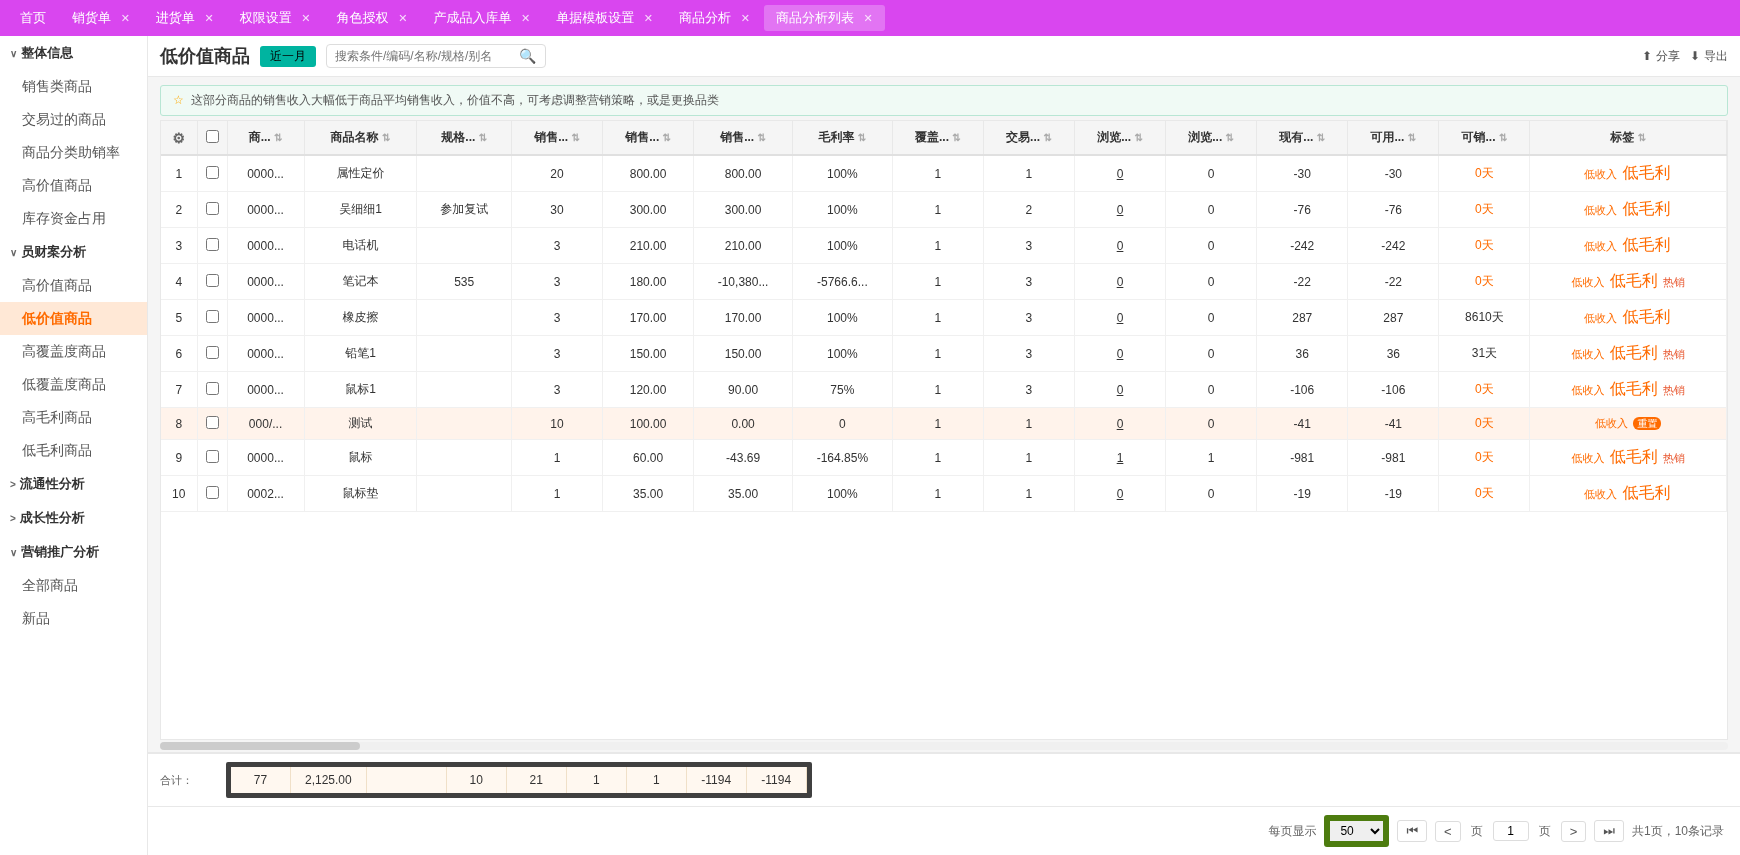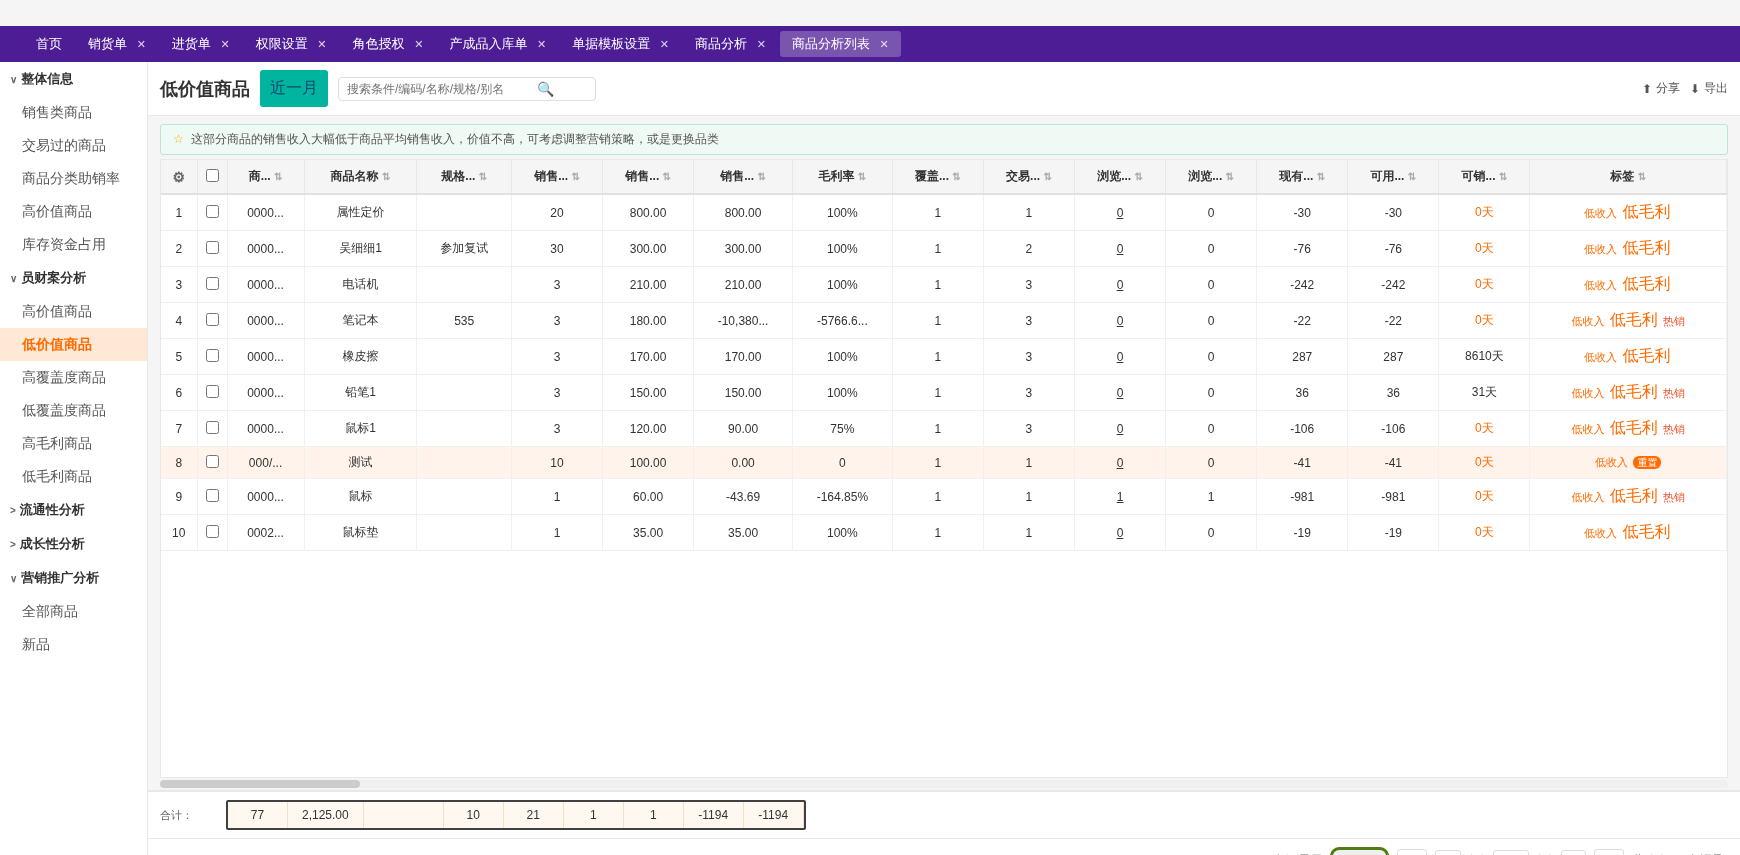--- a/index.html
+++ b/index.html
@@ -1,26 +1,25 @@
 <!DOCTYPE html>
 <html><head>
   <meta charset="utf-8">
   <style>
     * { box-sizing: border-box; margin: 0; padding: 0; font-family: 'Microsoft YaHei', Arial, sans-serif; font-size: 12px; }
     body { background: #f5f5f5; overflow: hidden; width: 1740px; height: 855px; }
 
     
     .top-nav {
-      background: #4c1d95;
+      background: #d946ef;
       height: 36px;
       display: flex;
       align-items: center;
-      padding: 0 24px;
+      padding: 0 8px;
       gap: 2px;
-      margin-top: 26px;
     }
     .nav-item {
       color: #fff;
       padding: 4px 12px;
       cursor: pointer;
       border-radius: 3px;
       white-space: nowrap;
       font-size: 13px;
     }
     .nav-item.active { background: rgba(255,255,255,0.25); }
@@ -77,34 +76,34 @@
       gap: 10px;
       border-bottom: 1px solid #e8e8e8;
     }
     .page-title {
       font-size: 18px;
       font-weight: bold;
       color: #333;
     }
     .tag-btn {
       background: #00b4a0;
-      color: #0c4a6e;
-      padding: 8px 10px;
+      color: #000000;
+      padding: 2px 10px;
       border-radius: 3px;
-      font-size: 16px;
+      font-size: 12px;
       cursor: pointer;
     }
     .search-box {
       display: flex;
       align-items: center;
       border: 1px solid #ddd;
       border-radius: 4px;
       padding: 3px 8px;
       background: #fff;
-      width: 258px;
+      width: 220px;
     }
     .search-box input {
       border: none;
       outline: none;
       font-size: 12px;
       color: #999;
       width: 190px;
     }
     .search-icon { color: #00b4a0; font-size: 14px; cursor: pointer; }
     .header-right {
@@ -203,22 +202,22 @@
       background: #fff;
       padding: 8px 16px;
       display: flex;
       align-items: center;
       justify-content: flex-end;
       border-top: 1px solid #e8e8e8;
       gap: 8px;
     }
     .page-size-label { color: #666; }
     .page-size-select {
-      border: 3px solid #4d7c0f;
-      border-radius: 9px;
+      border: 6px solid #4d7c0f;
+      border-radius: 3px;
       padding: 2px 6px;
       font-size: 12px;
       cursor: pointer;
     }
     .page-btn {
       border: 1px solid #ddd;
       background: #fff;
       padding: 2px 8px;
       cursor: pointer;
       border-radius: 3px;
@@ -550,21 +549,21 @@
       </table>
     </div>
 
     <div class="scroll-track" style="margin: 2px 12px;">
       <div class="scroll-thumb"></div>
     </div>
 
     <div class="table-footer">
       <span class="footer-total">合计：</span>
       <div style="flex:1; display:flex; align-items:center; gap: 0;">
-        <div style="background:#fff8f0; border:2px solid #404040; display:flex; border-radius:2px; overflow:hidden;">
+        <div style="background:#fff8f0; border:5px solid #404040; display:flex; border-radius:2px; overflow:hidden;">
           <div class="footer-cell">77</div>
           <div class="footer-cell">2,125.00</div>
           <div class="footer-cell" style="min-width:80px;"></div>
           <div class="footer-cell">10</div>
           <div class="footer-cell">21</div>
           <div class="footer-cell">1</div>
           <div class="footer-cell">1</div>
           <div class="footer-cell">-1194</div>
           <div class="footer-cell">-1194</div>
         </div>

